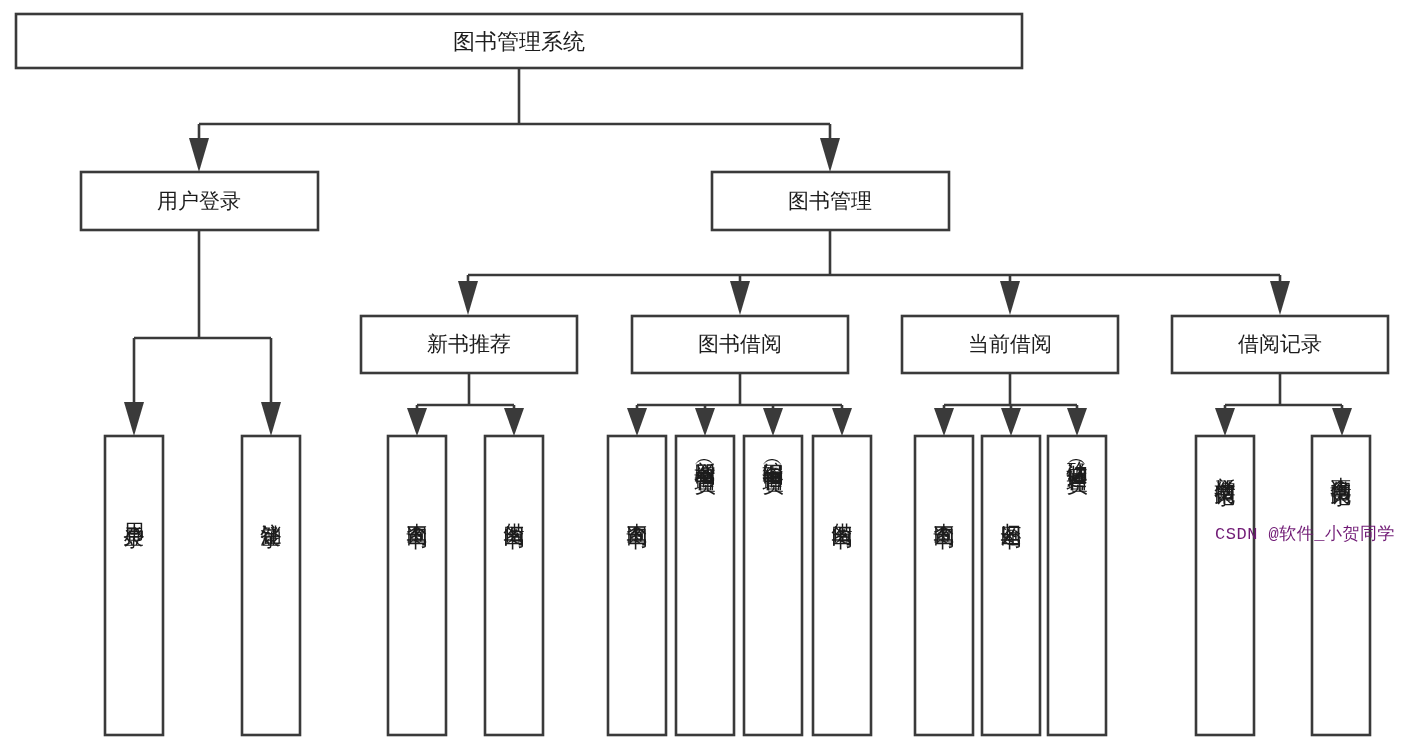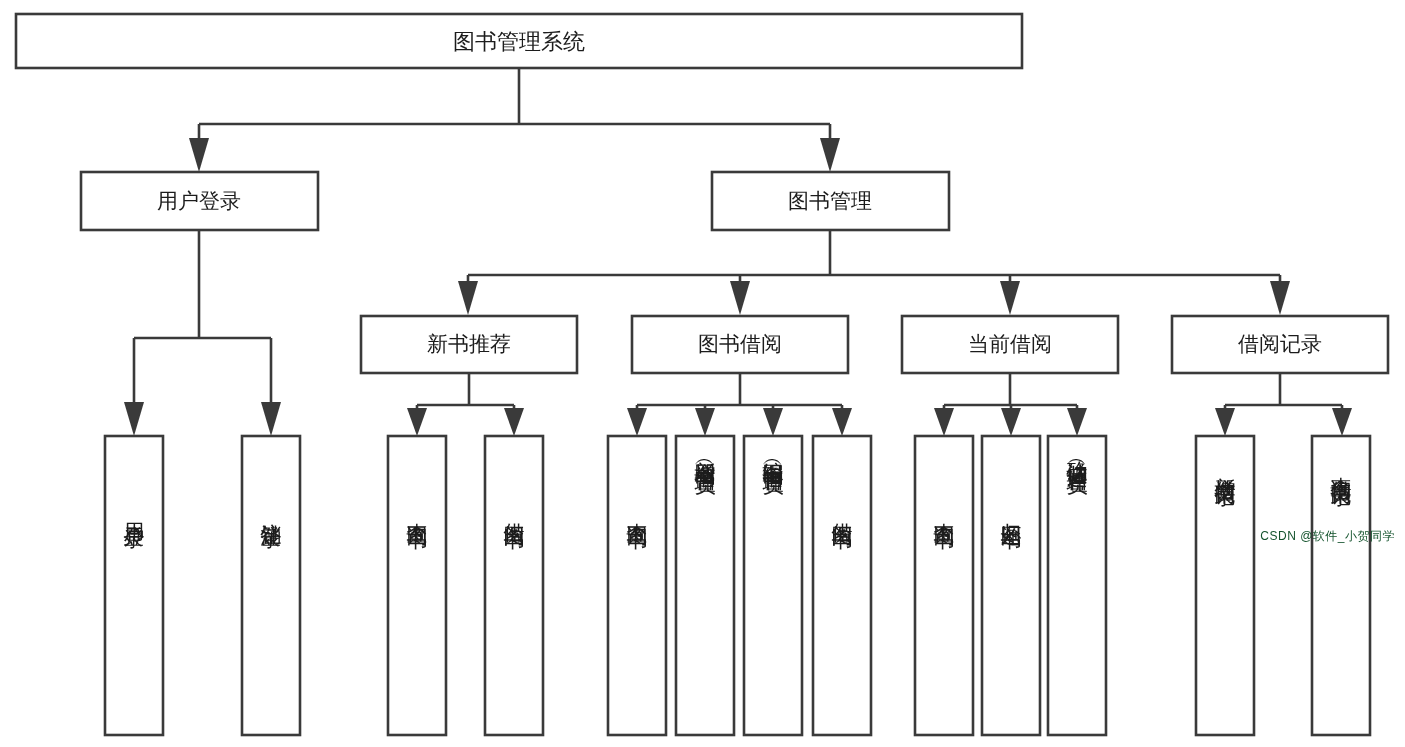--- a/index.html
+++ b/index.html
@@ -67,23 +67,23 @@
     letter-spacing: 2px;
     line-height: 1;
     white-space: nowrap;
     text-align: start;
     pointer-events: none;
   }
   #watermark {
     position: absolute;
     right: 10px;
     bottom: 6px;
-    font-family: Liberation Sans, sans-serif;
-    font-size: 12px;
-    color: #14532d;
+    font-family: Liberation Mono, monospace;
+    font-size: 17px;
+    color: #701a75;
     letter-spacing: 0.5px;
     white-space: nowrap;
   }
 </style>
 </head>
 <body>
 
 <div id="diagram-root">
 
   <svg class="diagram" viewBox="0 0 1405 747">

